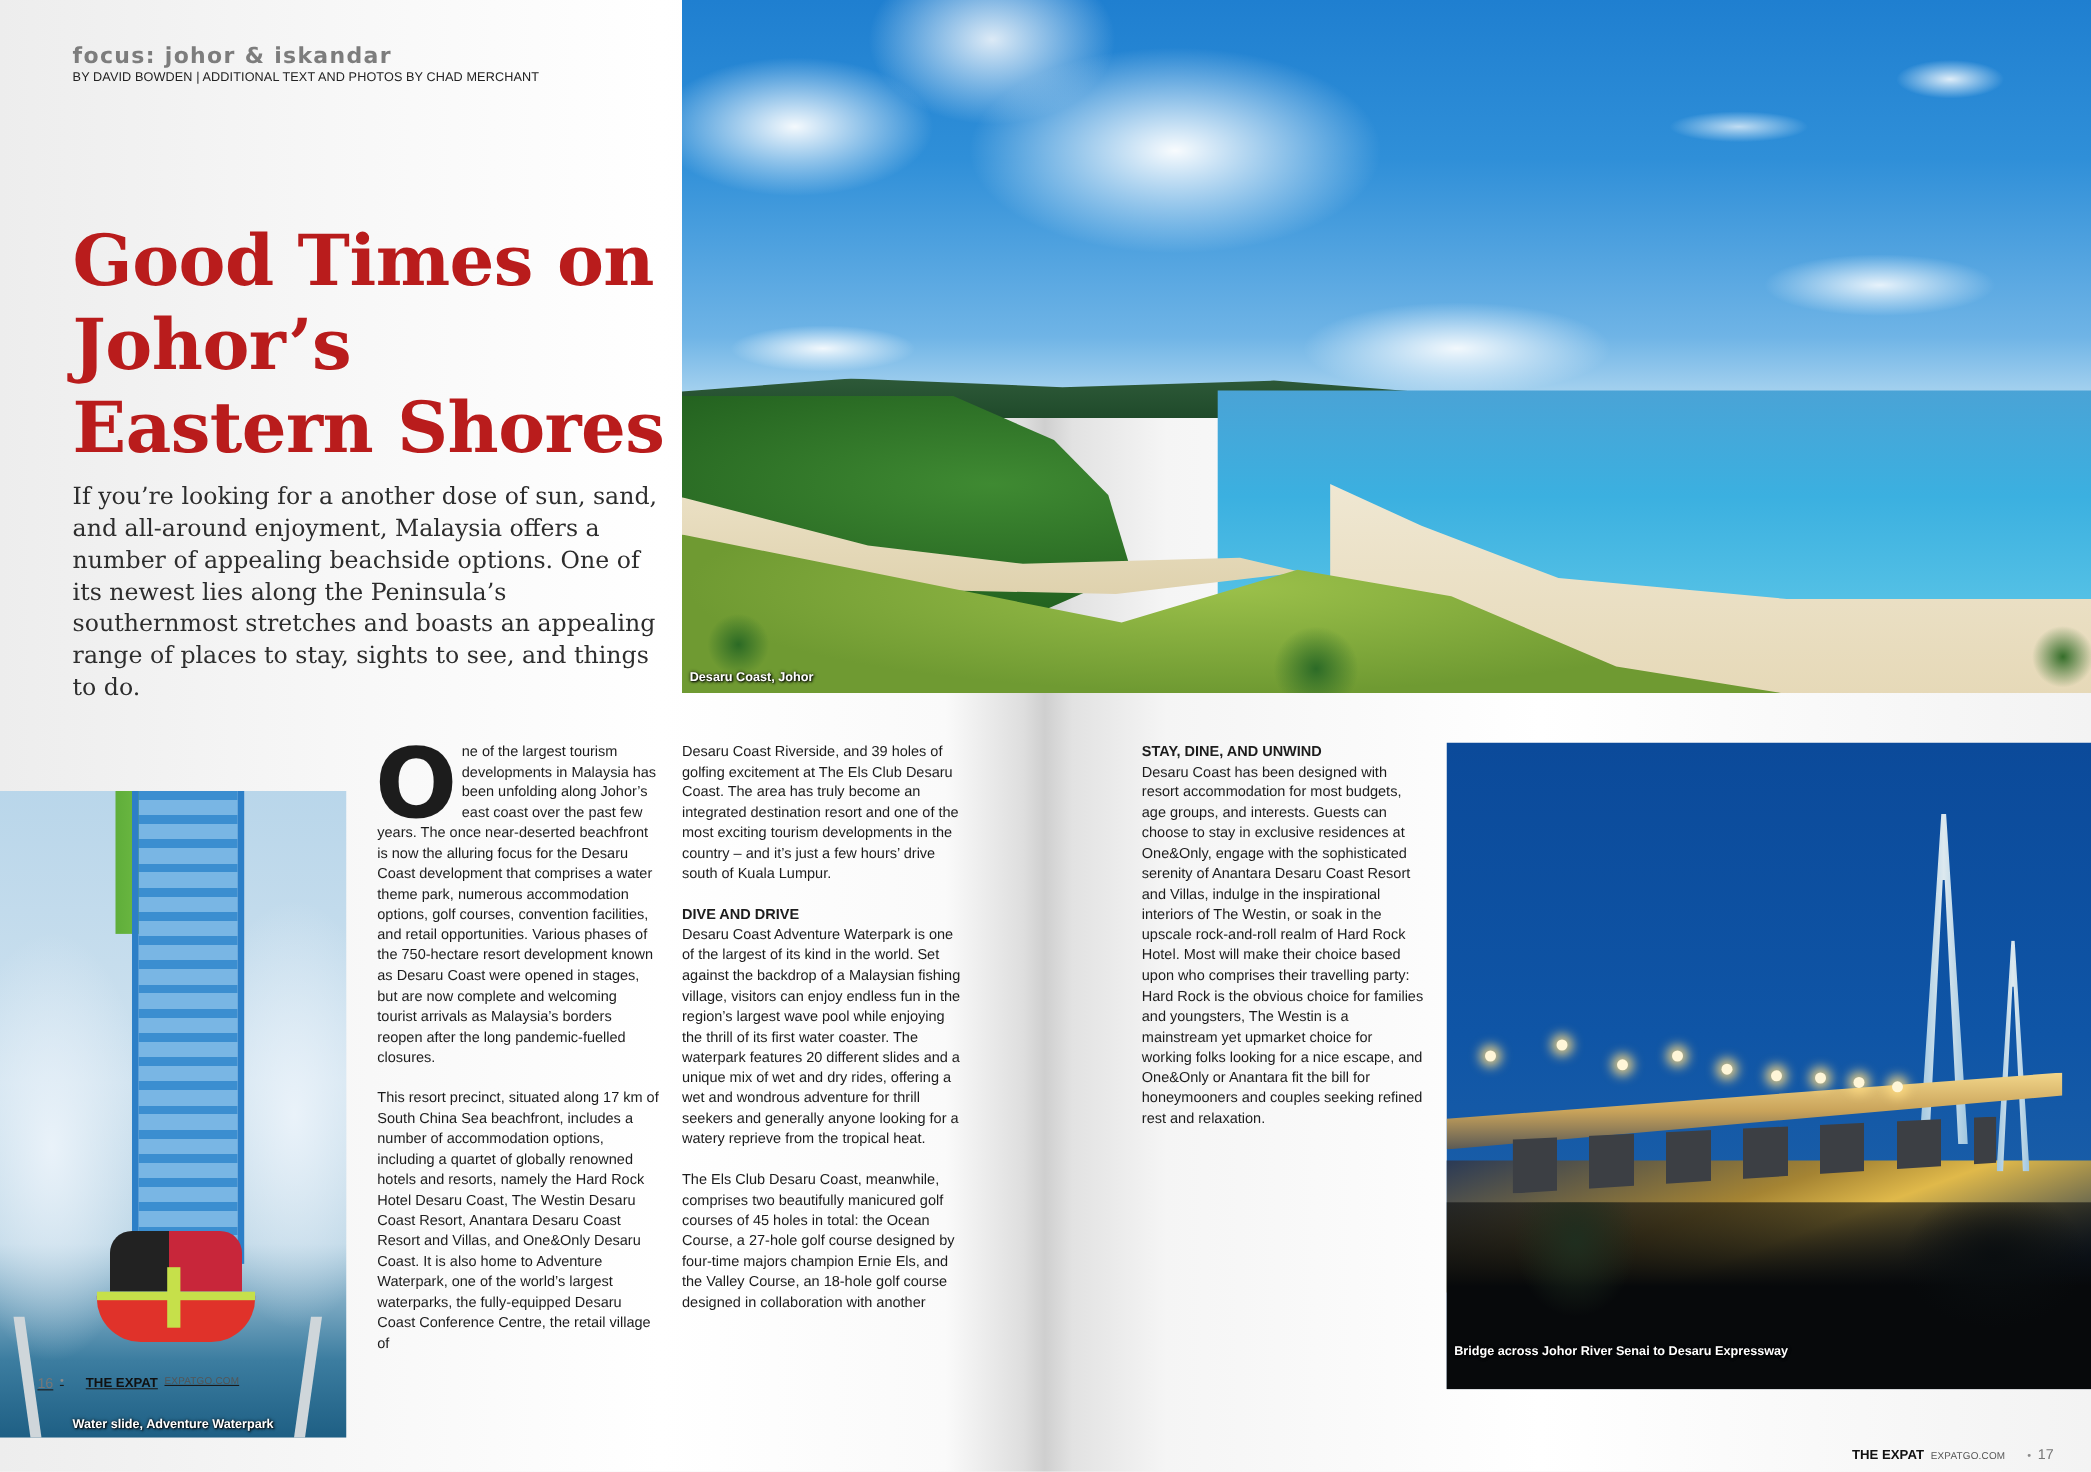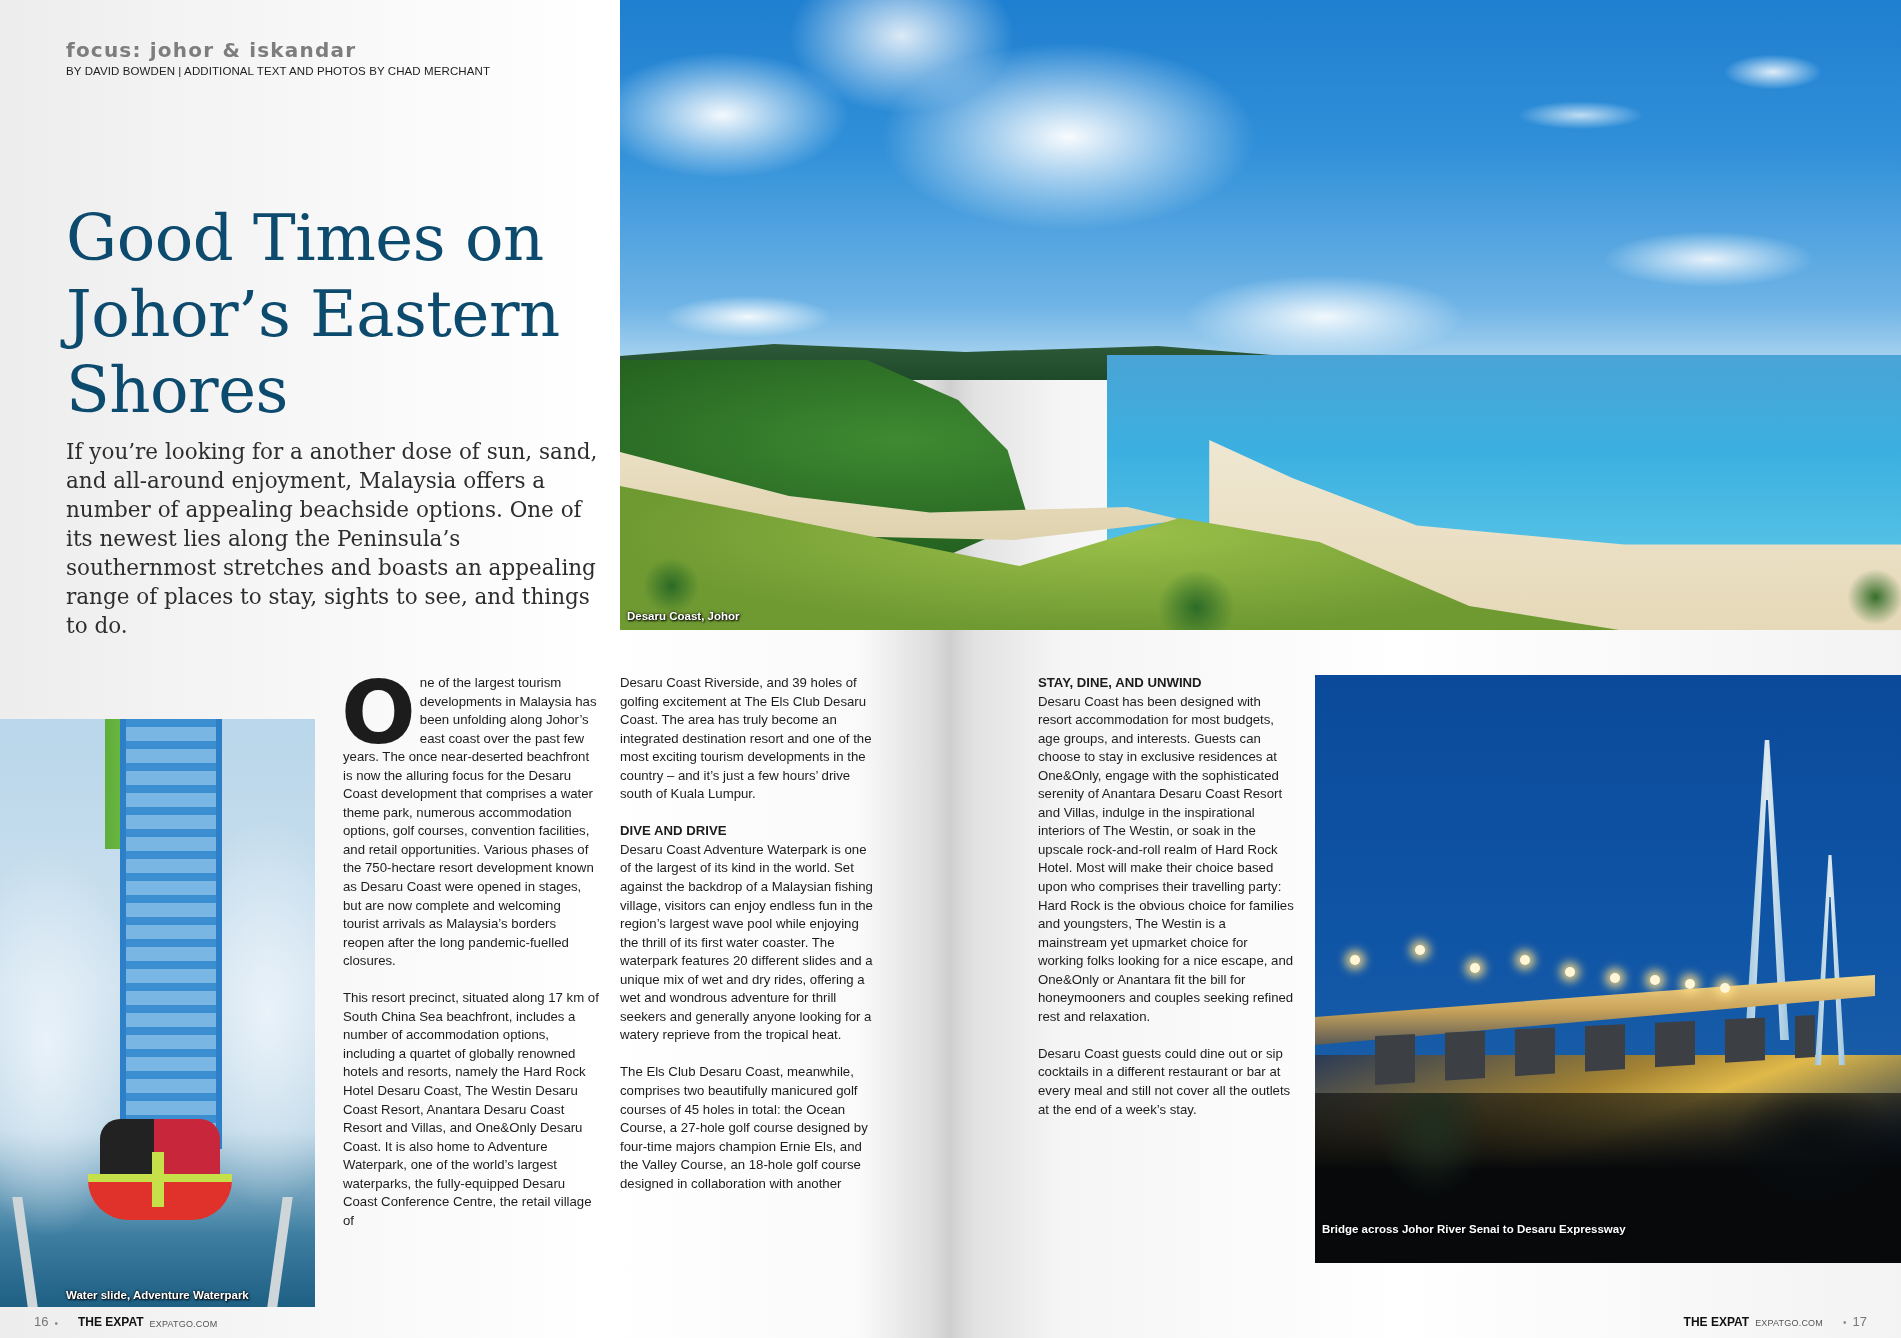--- a/index.html
+++ b/index.html
@@ -23,22 +23,22 @@
     left: 66px; top: 38px; font-size: 20px; font-weight: bold;
     color: #7d7d7d; letter-spacing: 1.2px;
     font-family: "DejaVu Sans", sans-serif;
   }
   .byline {
     left: 66px; top: 65px; font-size: 11.5px; color: #222;
     letter-spacing: 0.1px;
   }
   .title {
     left: 66px; top: 200px; width: 540px;
-    font-family: "DejaVu Serif", serif; font-weight: normal;
-    font-size: 64px; line-height: 76px; color: #0c4a6e; margin: 0;
+    font-family: "DejaVu Serif", serif; font-weight: bold;
+    font-size: 64px; line-height: 76px; color: #b91c1c; margin: 0;
     letter-spacing: -0.5px;
   }
   .deck {
     left: 66px; top: 437px; width: 540px;
     font-family: "DejaVu Serif", serif;
     font-size: 21.5px; line-height: 29px; color: #2d2d2d; margin: 0;
   }
 
   
   .photo { overflow: hidden; }
@@ -198,21 +198,21 @@
   .col h3 { margin: 0; font-size: 13.2px; line-height: 18.55px; font-weight: bold; }
   .col-1 { left: 343px; }
   .col-2 { left: 620px; }
   .col-3 { left: 1038px; }
   .dropcap {
     float: left; font-family: "DejaVu Sans", sans-serif; font-size: 88px; line-height: 70px;
     font-weight: bold; margin: 0 4px 0 -2px; padding-top: 4px;
   }
 
   
-  .footer-left { left: 34px; top: 1314px; font-size: 12px; display: flex; gap: 6px; align-items: flex-end; }
+  .footer-left { left: 34px; top: 1250px; font-size: 12px; display: flex; gap: 6px; align-items: flex-start; text-decoration: underline; }
   .footer-right { right: 34px; top: 1314px; font-size: 12px; display: flex; gap: 6px; align-items: baseline; }
   .page-num { color: #777; font-size: 13px; }
   .dot { color: #8a8a8a; font-size: 10px; }
   .mag-name { font-weight: bold; color: #111; font-size: 12px; margin-left: 14px; }
   .footer-right .mag-name { margin-left: 0; }
   .mag-url { color: #555; font-size: 9px; letter-spacing: 0.2px; }
   .footer-right .dot { margin-left: 14px; }
 </style>
 </head>
 <body>
@@ -280,21 +280,20 @@
 <div class="col col-2">
   <p>Desaru Coast Riverside, and 39 holes of golfing excitement at The Els Club Desaru Coast. The area has truly become an integrated destination resort and one of the most exciting tourism developments in the country – and it’s just a few hours’ drive south of Kuala Lumpur.</p>
   <h3>DIVE AND DRIVE</h3>
   <p>Desaru Coast Adventure Waterpark is one of the largest of its kind in the world. Set against the backdrop of a Malaysian fishing village, visitors can enjoy endless fun in the region’s largest wave pool while enjoying the thrill of its first water coaster. The waterpark features 20 different slides and a unique mix of wet and dry rides, offering a wet and wondrous adventure for thrill seekers and generally anyone looking for a watery reprieve from the tropical heat.</p>
   <p>The Els Club Desaru Coast, meanwhile, comprises two beautifully manicured golf courses of 45 holes in total: the Ocean Course, a 27-hole golf course designed by four-time majors champion Ernie Els, and the Valley Course, an 18-hole golf course designed in collaboration with another</p>
 </div>
 
 <div class="col col-3">
   <h3>STAY, DINE, AND UNWIND</h3>
   <p>Desaru Coast has been designed with resort accommodation for most budgets, age groups, and interests. Guests can choose to stay in exclusive residences at One&amp;Only, engage with the sophisticated serenity of Anantara Desaru Coast Resort and Villas, indulge in the inspirational interiors of The Westin, or soak in the upscale rock-and-roll realm of Hard Rock Hotel. Most will make their choice based upon who comprises their travelling party: Hard Rock is the obvious choice for families and youngsters, The Westin is a mainstream yet upmarket choice for working folks looking for a nice escape, and One&amp;Only or Anantara fit the bill for honeymooners and couples seeking refined rest and relaxation.</p>
-  <p>Desaru Coast guests could dine out or sip cocktails in a different restaurant or bar at every meal and still not cover all the outlets at the end of a week’s stay.</p>
 </div>
 
 <div class="abs footer-left">
   <span class="page-num">16</span>
   <span class="dot">•</span>
   <span class="mag-name">THE EXPAT</span>
   <span class="mag-url">EXPATGO.COM</span>
 </div>
 
 <div class="abs footer-right">

